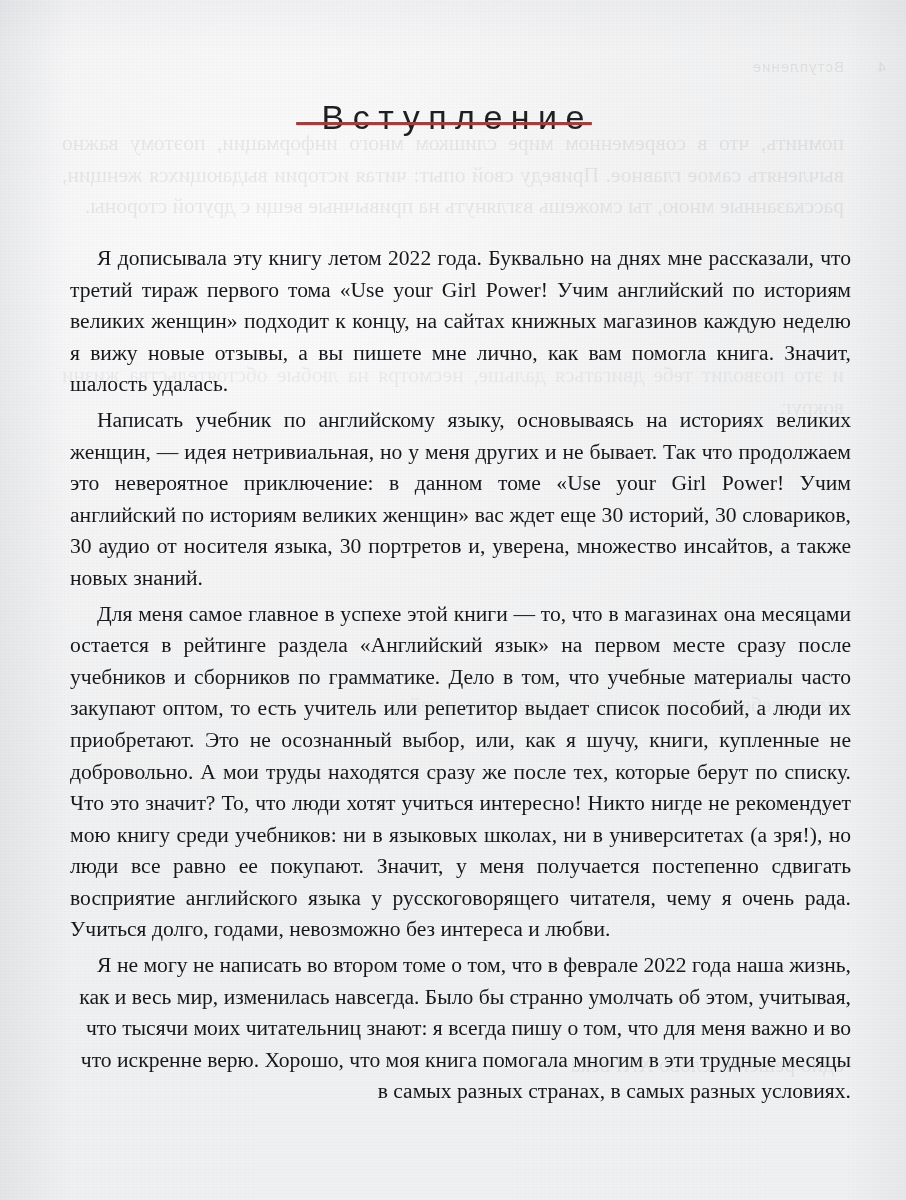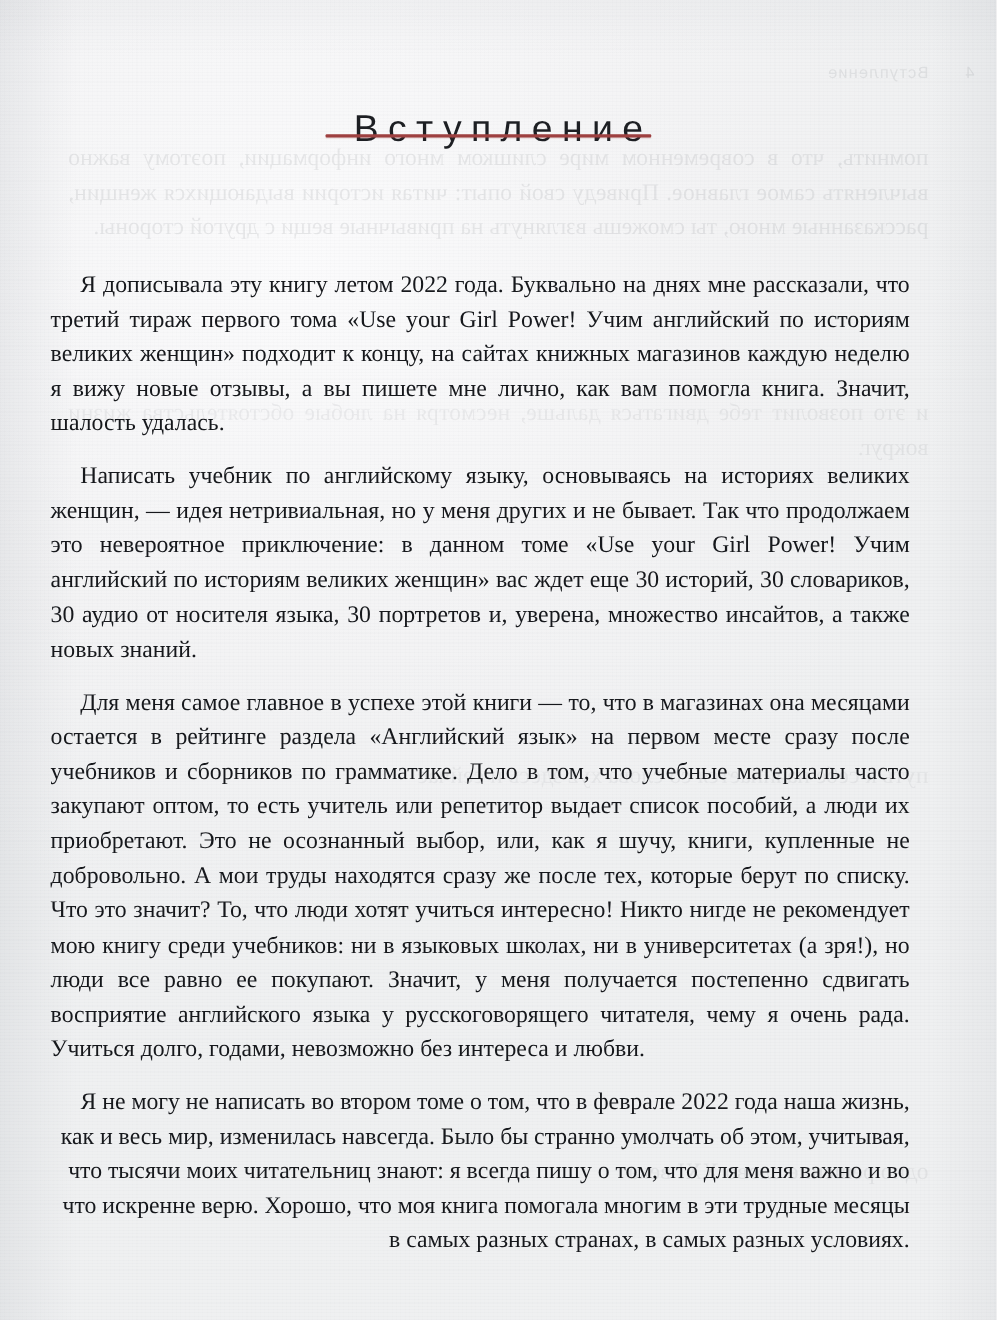--- a/index.html
+++ b/index.html
@@ -111,35 +111,35 @@
     width: 296px;
     height: 3px;
     background: #9e4040;
     border-radius: 1px;
     box-shadow: 0 1px 1px rgba(158,64,64,.20);
   }
 
   
   .body-col {
     position: absolute;
-    left: 46px;
+    left: 70px;
     top: 243px;
     width: 781px;
   }
   .para {
     margin: 0;
     font-size: 21.6px;
     line-height: 31.6px;
     color: #16181c;
     text-align: justify;
     text-indent: 27px;
     font-family: "Liberation Serif", "DejaVu Serif", serif;
     -webkit-font-smoothing: antialiased;
   }
-  .para + .para { margin-top: 16px; }
+  .para + .para { margin-top: 4px; }
   .para.last { text-align: right; }
 </style>
 </head>
 <body>
 
 <div class="page">
 
   <div class="grain"></div>
 
   <div class="ghost-layer">

